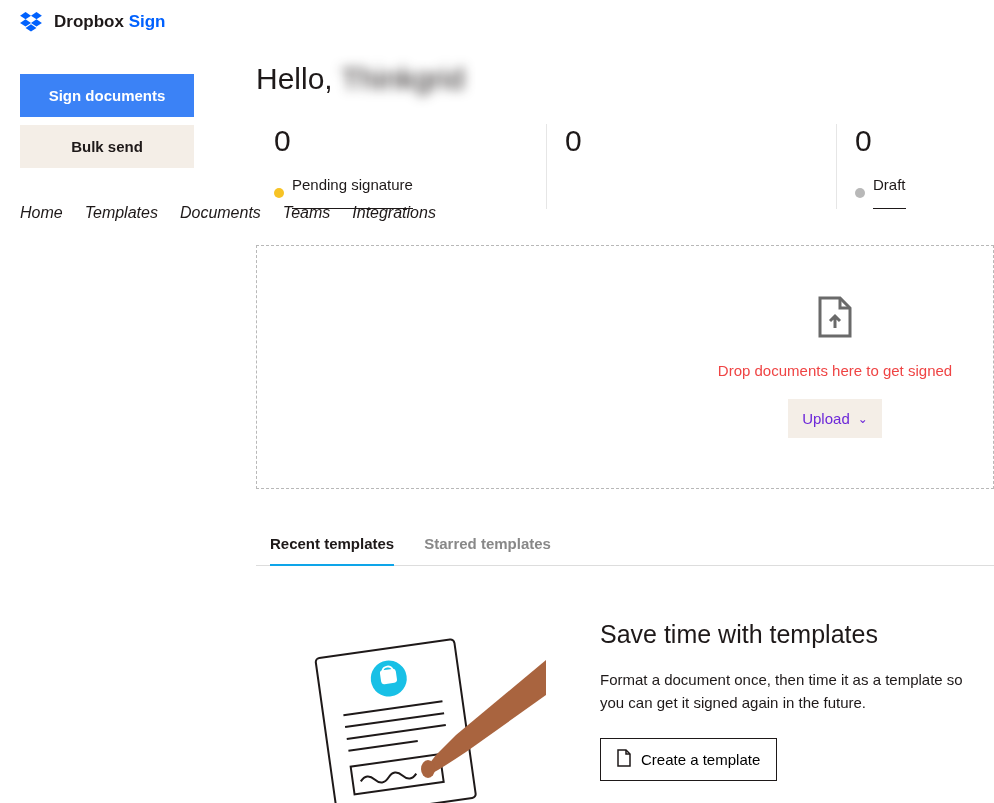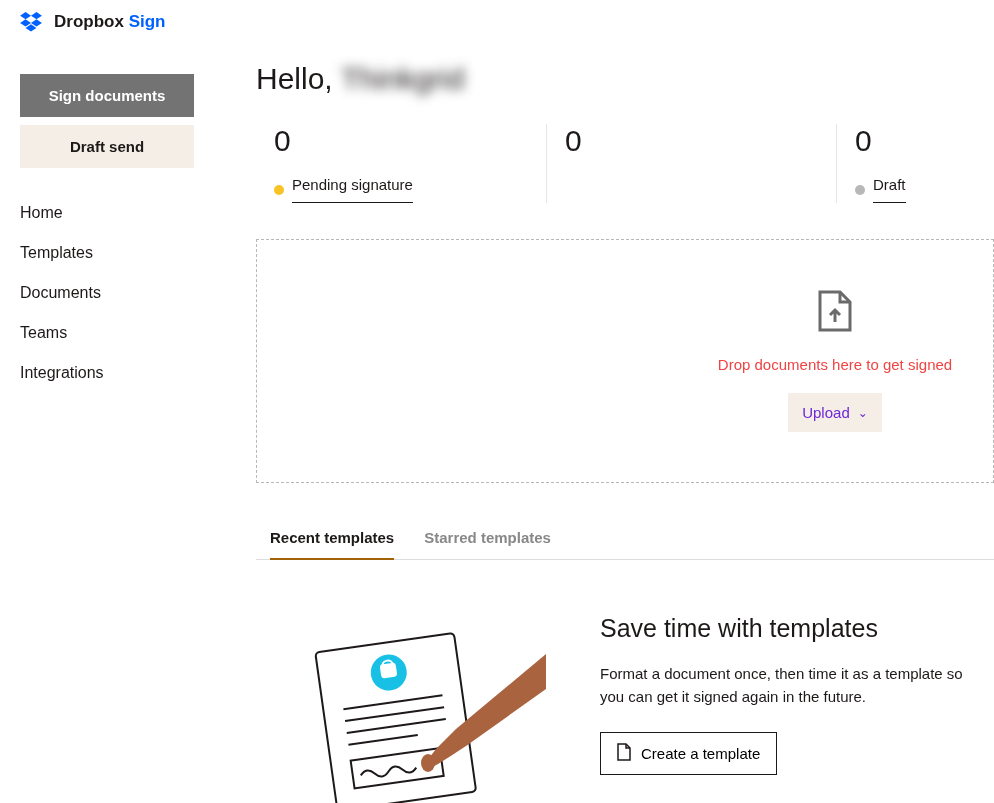--- a/index.html
+++ b/index.html
@@ -16,49 +16,49 @@
   .main { flex: 1; padding: 52px 0 0 20px; }
 
   
   .logo { display: flex; align-items: center; gap: 12px; margin-bottom: 42px; }
   .logo-mark svg { display: block; }
   .logo-text { font-weight: 700; font-size: 17px; }
   .logo-text .sign { color: #0061fe; font-weight: 600; }
 
   
   .btn-primary {
-    display:block; width: 174px; background:#737373; color:#fff;
+    display:block; width: 174px; background:#3b82f6; color:#fff;
     font-weight:700; font-size:15px; text-align:center;
     padding:13px 12px; border:none; cursor:pointer; margin-bottom:8px;
   }
   .btn-secondary {
     display:block; width:174px; background:#f4eee7; color:#1e1919;
     font-weight:700; font-size:15px; text-align:center;
     padding:13px 0; border:none; cursor:pointer; margin-bottom:36px;
   }
 
   
-  .nav { display:flex; flex-direction:column; gap:22px; }
+  .nav { display:flex; flex-direction:row; gap:22px;font-style:italic; }
   .nav-item { font-size:16px; color:#1e1919; cursor:pointer; }
 
   
   .greeting { font-size:30px; font-weight:400; margin:10px 0 28px 0; }
   .greeting .name { filter: blur(6px); display:inline-block; }
 
   
   .stats { display:flex; border-collapse:collapse; margin-bottom:36px; }
   .stat { padding: 0 26px 0 18px; border-left:1px solid #e6e6e6; min-width:290px; }
   .stat:first-child { border-left:none; padding-left:18px; }
   .stat:last-child { min-width:0; }
   .stat-count { font-size:30px; font-weight:400; margin-bottom:18px; }
   .stat-label-row { display:flex; align-items:center; gap:8px; }
   .status-dot { width:10px; height:10px; border-radius:50%; flex-shrink:0; }
   .dot-yellow { background:#f7c325; }
   .dot-gray { background:#b8b8b8; }
-  .stat-link { font-size:15px; border-bottom:1px solid #1e1919; padding-bottom:9px; cursor:pointer; }
+  .stat-link { font-size:15px; border-bottom:1px solid #1e1919; padding-bottom:15px; cursor:pointer; }
 
   
   .dropzone {
     border:1px dashed #b8b8b8;
     height:244px;
     margin-right: 0;
     display:flex; flex-direction:column; align-items:center; justify-content:center;
     gap:20px;
     cursor:pointer;
     color:#6b6b6b;
@@ -68,21 +68,21 @@
   .upload-btn {
     background:#f4eee7; border:none; padding:11px 14px;
     font-size:15px; font-weight:500; display:flex; align-items:center; gap:8px;
     cursor:pointer; color:#6d28d9;
   }
   .chevron { font-size:12px; }
 
   
   .tabs { display:flex; gap:30px; border-bottom:1px solid #ddd; margin:46px 0 0 0; padding-left:14px; }
   .tab { padding:0 0 12px 0; font-size:15px; cursor:pointer; }
-  .tab.active { font-weight:700; border-bottom:2px solid #a16207; margin-bottom:-1px; }
+  .tab.active { font-weight:700; border-bottom:2px solid #0ea5e9; margin-bottom:-1px; }
   .tab.inactive { color:#888; font-weight:600;}
 
   
   .promo { display:flex; gap:44px; margin-top:54px; padding-left:20px; align-items:flex-start; }
   .illustration { width:280px; height:190px; flex-shrink:0; }
   .promo-text { flex:1; padding-right:24px; }
   .promo-title { font-size:25px; font-weight:500; margin-bottom:20px; }
   .promo-desc { font-size:15px; line-height:1.5; margin-bottom:24px; max-width:390px; }
   .create-btn {
     border:1px solid #1e1919; background:#fff; padding:10px 16px;
@@ -105,21 +105,21 @@
           <path d="M18 8 L24 12 L18 16 L12 12 Z" fill="#0061fe"></path>
           <path d="M12 13.5 L18 17.5 L12 21.5 L6 17.5 Z" fill="#0061fe"></path>
         </svg>
       </span>
       <span class="logo-text">
         <span>Dropbox</span> <span class="sign">Sign</span>
       </span>
     </div>
 
     <button class="btn-primary">Sign documents</button>
-    <button class="btn-secondary">Draft send</button>
+    <button class="btn-secondary">Bulk send</button>
 
     <nav class="nav">
       <a class="nav-item">Home</a>
       <a class="nav-item">Templates</a>
       <a class="nav-item">Documents</a>
       <a class="nav-item">Teams</a>
       <a class="nav-item">Integrations</a>
     </nav>
   </aside>
 

